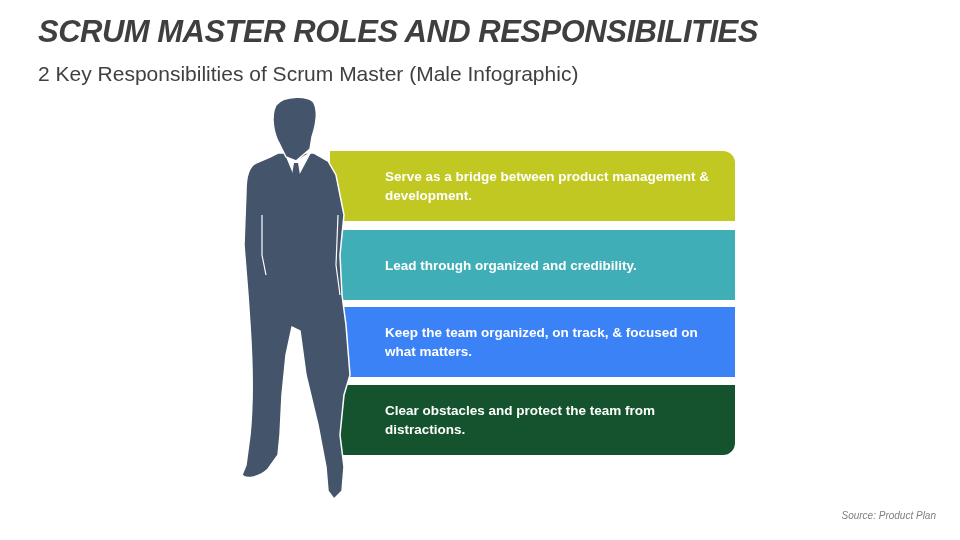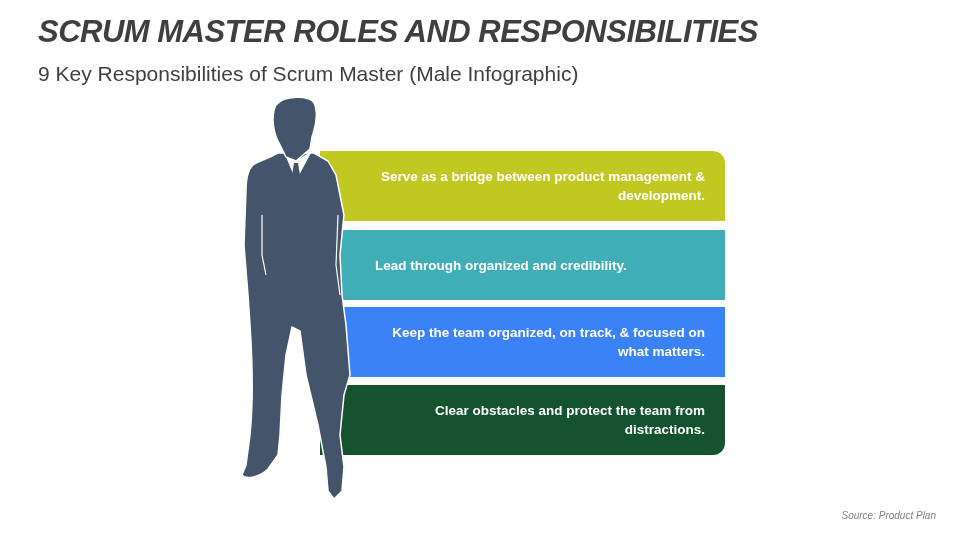--- a/index.html
+++ b/index.html
@@ -1,32 +1,32 @@
 <!DOCTYPE html>
 <html><head>
 <meta charset="utf-8">
 <style>
   html, body { margin:0; padding:0; }
   body { width:960px; height:540px; background:#ffffff; position:relative; overflow:hidden; font-family:"Liberation Sans", sans-serif; }
   .title { position:absolute; left:38px; top:14px; font-size:31px; font-weight:bold; color:#3f3f3f; letter-spacing:-0.5px; white-space:nowrap;font-style:italic; }
   .subtitle { position:absolute; left:38px; top:62px; font-size:21px; color:#404040; white-space:nowrap; }
-  .bar { position:absolute; left:320px; width:405px; height:70px;text-align:right; }
+  .bar { position:absolute; left:330px; width:405px; height:70px; }
   .bar .txt { position:absolute; left:55px; top:0; height:100%; display:flex; align-items:center; width:330px; color:#ffffff; font-size:13.5px; font-weight:bold; line-height:19px; }
   .b1 { top:151px; border-top-right-radius:12px; }
   .b2 { top:230px; }
   .b3 { top:307px; }
   .b4 { top:385px; border-bottom-right-radius:12px; }
   .figure { position:absolute; left:240px; top:95px; width:140px; height:410px; }
   .source { position:absolute; right:24px; top:510px; font-size:10px; font-style:italic; font-weight:normal; color:#808080; }
 </style>
 </head>
 <body>
 
 <div class="title">SCRUM MASTER ROLES AND RESPONSIBILITIES</div>
-<div class="subtitle">9 Key Responsibilities of Scrum Master (Male Infographic)</div>
+<div class="subtitle">2 Key Responsibilities of Scrum Master (Male Infographic)</div>
 
 <div class="bar b1" style="background:#c2c822">
   <div class="txt">Serve as a bridge between product management &amp; development.</div>
 </div>
 <div class="bar b2" style="background:#40aeb7">
   <div class="txt">Lead through organized and credibility.</div>
 </div>
 <div class="bar b3" style="background:#3b82f6">
   <div class="txt">Keep the team organized, on track, &amp; focused on what matters.</div>
 </div>

